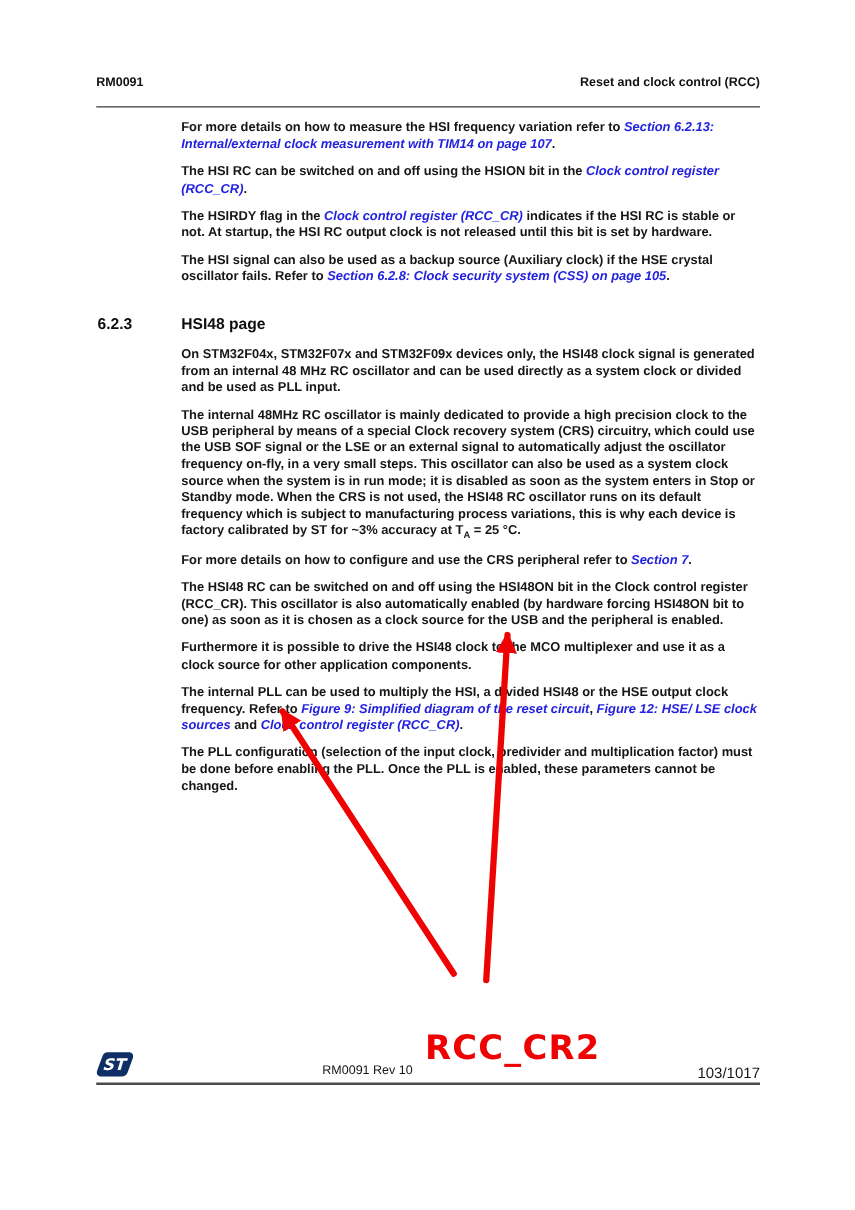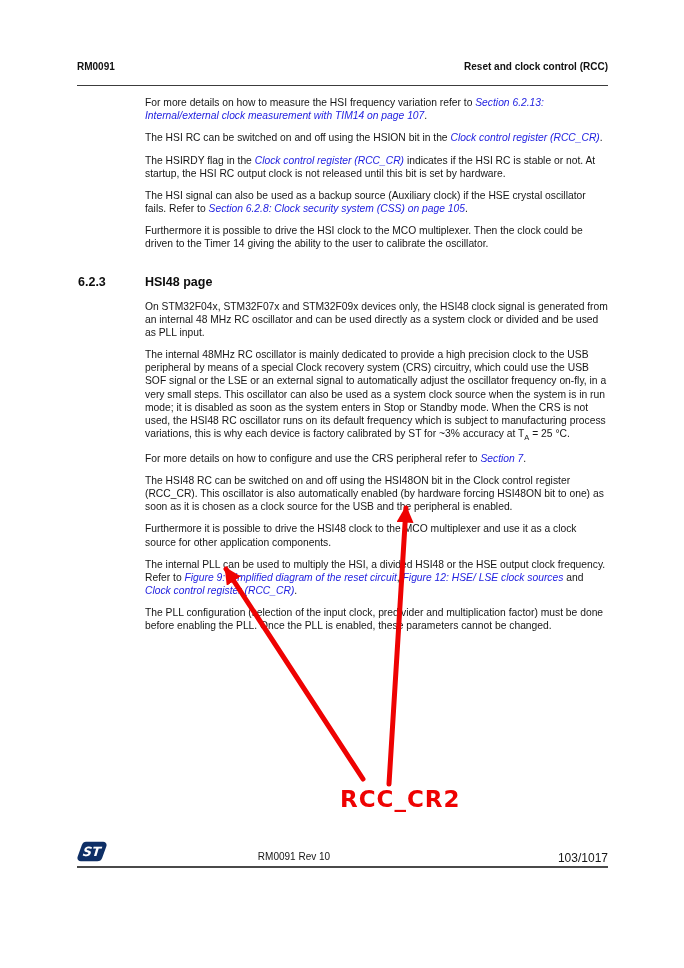--- a/index.html
+++ b/index.html
@@ -17,30 +17,30 @@
     position:absolute;left:77px;top:61px;width:531px;
     display:flex;justify-content:space-between;
     font-size:10px;font-weight:bold;color:#111;
   }
   .hdr-rule{position:absolute;left:77px;top:85px;width:531px;height:1px;background:#3c3c3c;}
   
   .doc-body{
     position:absolute;left:145px;top:96px;width:464px;
     font-size:10.3px;line-height:1.28;color:#161616;
   }
-  .para{margin:0 0 9px 0;}
+  .para{margin:0 0 9px 0;font-weight:bold;}
   .heading{position:relative;margin:23px 0 10px 0;font-size:12.5px;font-weight:bold;color:#0d0d0d;}
   .sec-num{position:absolute;left:-67px;top:0;}
   .link{color:var(--link,#2222e0);font-style:italic;text-decoration:none;cursor:pointer;}
   sub{font-size:7.5px;}
   
   .annot-label{
-    position:absolute;left:340px;top:786px;
+    position:absolute;left:340px;top:823px;
     font-family:"DejaVu Sans",sans-serif;
-    font-size:23px;font-weight:bold;letter-spacing:1px;
+    font-size:27px;font-weight:bold;letter-spacing:1px;
     color:var(--annotation,#ee0202);
   }
   .annot-svg{position:absolute;left:0;top:0;width:684px;height:968px;pointer-events:none;}
   .annot-line{stroke:var(--annotation,#ee0202);stroke-width:5;stroke-linecap:round;}
   .arrowhead{fill:var(--annotation,#ee0202);}
   
   .ftr-rule{position:absolute;left:77px;top:866px;width:531px;height:2px;background:#4a4a4a;}
   .ftr-center{position:absolute;left:0;top:851px;width:588px;text-align:center;font-size:10px;color:#161616;}
   .ftr-right{position:absolute;left:77px;top:851px;width:531px;text-align:right;font-size:12px;color:#161616;}
   .ftr-logo{position:absolute;left:77px;top:840px;width:30px;height:23px;}
@@ -54,21 +54,20 @@
     <span>RM0091</span>
     <span>Reset and clock control (RCC)</span>
   </div>
   <div class="hdr-rule"></div>
 
   <div class="doc-body">
       <p class="para"><span>For more details on how to measure the HSI frequency variation refer to </span><a class="link">Section 6.2.13: Internal/external clock measurement with TIM14 on page 107</a><span>.</span></p>
       <p class="para"><span>The HSI RC can be switched on and off using the HSION bit in the </span><a class="link">Clock control register (RCC_CR)</a><span>.</span></p>
       <p class="para"><span>The HSIRDY flag in the </span><a class="link">Clock control register (RCC_CR)</a><span> indicates if the HSI RC is stable or not. At startup, the HSI RC output clock is not released until this bit is set by hardware.</span></p>
       <p class="para"><span>The HSI signal can also be used as a backup source (Auxiliary clock) if the HSE crystal oscillator fails. Refer to </span><a class="link">Section 6.2.8: Clock security system (CSS) on page 105</a><span>.</span></p>
-      <p class="para"><span>Furthermore it is possible to drive the HSI clock to the MCO multiplexer. Then the clock could be driven to the Timer 14 giving the ability to the user to calibrate the oscillator.</span></p>
       <div class="heading"><span class="sec-num">6.2.3</span><span>HSI48 page</span></div>
       <p class="para"><span>On STM32F04x, STM32F07x and STM32F09x devices only, the HSI48 clock signal is generated from an internal 48 MHz RC oscillator and can be used directly as a system clock or divided and be used as PLL input.</span></p>
       <p class="para"><span>The internal 48MHz RC oscillator is mainly dedicated to provide a high precision clock to the USB peripheral by means of a special Clock recovery system (CRS) circuitry, which could use the USB SOF signal or the LSE or an external signal to automatically adjust the oscillator frequency on-fly, in a very small steps. This oscillator can also be used as a system clock source when the system is in run mode; it is disabled as soon as the system enters in Stop or Standby mode. When the CRS is not used, the HSI48 RC oscillator runs on its default frequency which is subject to manufacturing process variations, this is why each device is factory calibrated by ST for ~3% accuracy at T</span><sub>A</sub><span> = 25 °C.</span></p>
       <p class="para"><span>For more details on how to configure and use the CRS peripheral refer to </span><a class="link">Section 7</a><span>.</span></p>
       <p class="para"><span>The HSI48 RC can be switched on and off using the HSI48ON bit in the Clock control register (RCC_CR). This oscillator is also automatically enabled (by hardware forcing HSI48ON bit to one) as soon as it is chosen as a clock source for the USB and the peripheral is enabled.</span></p>
       <p class="para"><span>Furthermore it is possible to drive the HSI48 clock to the MCO multiplexer and use it as a clock source for other application components.</span></p>
       <p class="para"><span>The internal PLL can be used to multiply the HSI, a divided HSI48 or the HSE output clock frequency. Refer to </span><a class="link">Figure 9: Simplified diagram of the reset circuit</a><span>, </span><a class="link">Figure 12: HSE/ LSE clock sources</a><span> and </span><a class="link">Clock control register (RCC_CR)</a><span>.</span></p>
       <p class="para"><span>The PLL configuration (selection of the input clock, predivider and multiplication factor) must be done before enabling the PLL. Once the PLL is enabled, these parameters cannot be changed.</span></p>
     </div>
 

